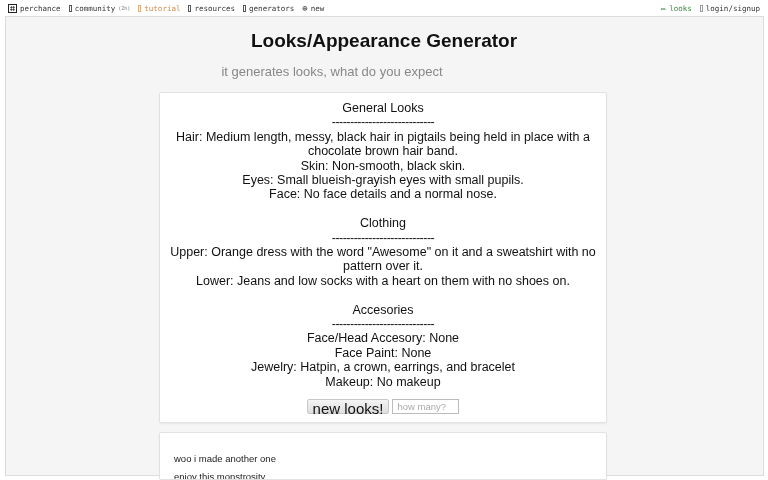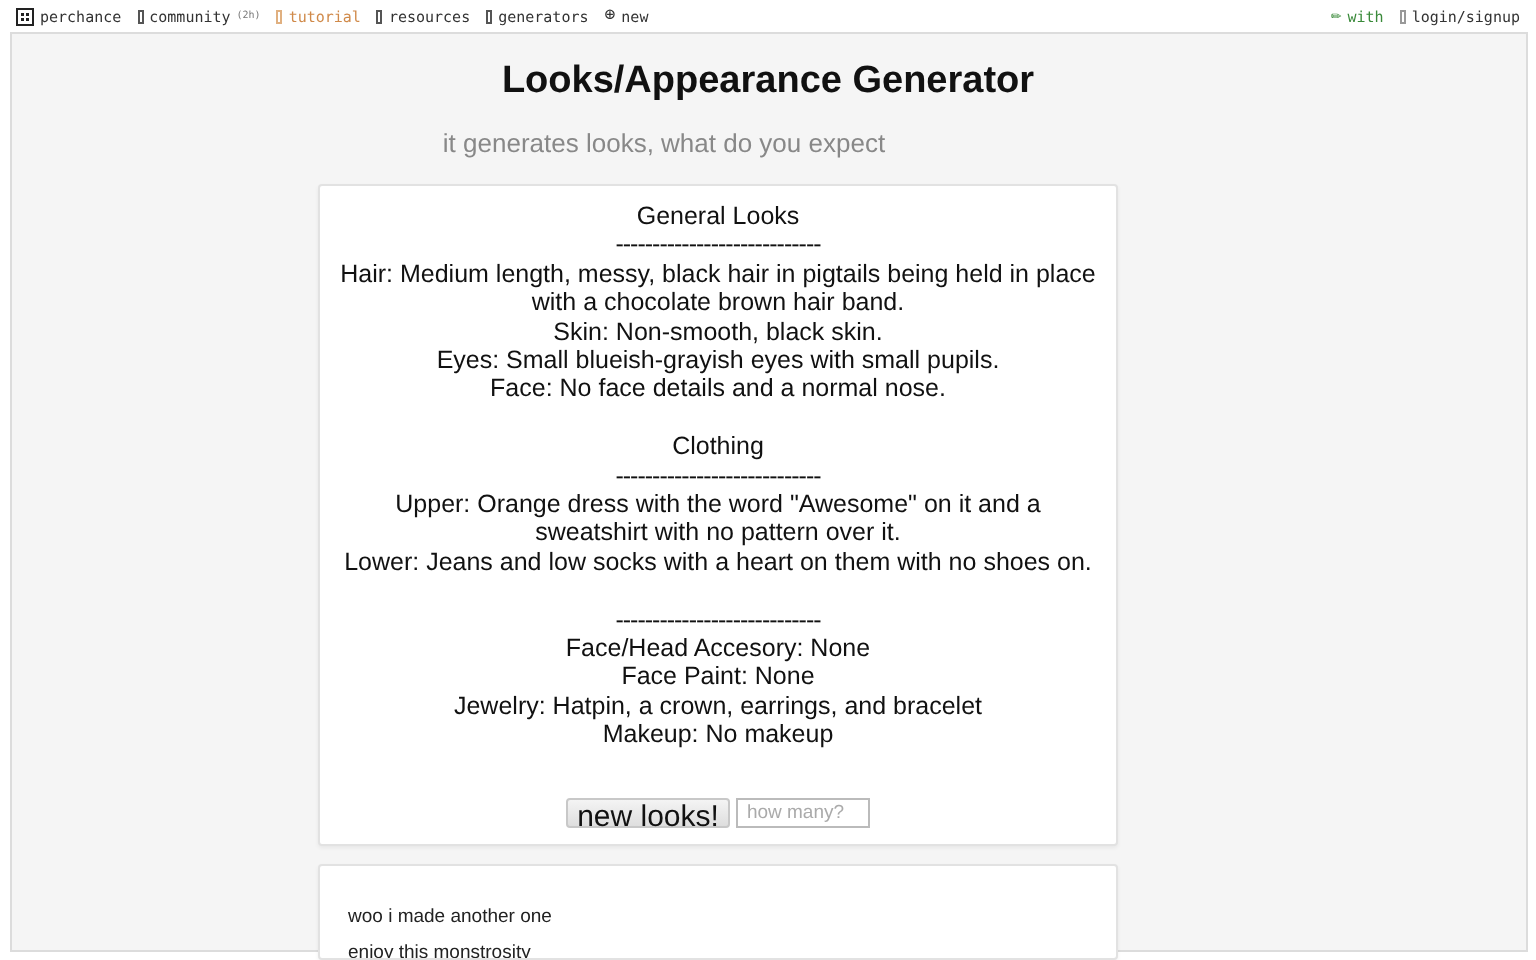--- a/index.html
+++ b/index.html
@@ -42,21 +42,21 @@
     }
     .title {
       position: absolute; top: 30px; left: 0; width: 768px; text-align: center;
       font-size: 19px; font-weight: bold; color: #111;
     }
     .subtitle {
       position: absolute; top: 64px; left: 0; width: 664px; text-align: center;
       font-size: 13px; color: #888;
     }
     .card {
-      position: absolute; left: 159px; width: 400px; background: #fff;
+      position: absolute; left: 159px; width: 448px; background: #fff;
       border: 1px solid #e2e2e2; border-radius: 2px;
       box-shadow: 0 1px 2px rgba(0,0,0,0.06);
     }
     .card.main { top: 92px; height: 331px; }
     .card.desc { top: 432px; height: 48px; overflow: hidden; }
     .output {
       position: absolute; top: 8px; left: 0; width: 100%;
       text-align: center; font-size: 12.5px; line-height: 14.4px; color: #111;
       padding: 0 8px;
     }
@@ -111,21 +111,21 @@
       <span>generators</span>
     </span>
     <span class="nav-item">
       <span class="ico">⊕</span>
       <span>new</span>
     </span>
   </div>
   <div class="right">
     <span class="nav-item edit">
       <span class="ico">✏</span>
-      <span>with</span>
+      <span>looks</span>
     </span>
     <span class="nav-item">
       <span class="small-box-icon"></span>
       <span>login/signup</span>
     </span>
   </div>
 </div>
 
 <div class="frame"></div>
 
@@ -139,20 +139,21 @@
     <span class="line">Hair: Medium length, messy, black hair in pigtails being held in place with a chocolate brown hair band.</span>
     <span class="line">Skin: Non-smooth, black skin.</span>
     <span class="line">Eyes: Small blueish-grayish eyes with small pupils.</span>
     <span class="line">Face: No face details and a normal nose.</span>
     <span class="gap"></span>
     <span class="section-title">Clothing</span>
     <span class="sep">----------------------------</span>
     <span class="line">Upper: Orange dress with the word "Awesome" on it and a sweatshirt with no pattern over it.</span>
     <span class="line">Lower: Jeans and low socks with a heart on them with no shoes on.</span>
     <span class="gap"></span>
+    <span class="section-title">Accesories</span>
     <span class="sep">----------------------------</span>
     <span class="line">Face/Head Accesory: None</span>
     <span class="line">Face Paint: None</span>
     <span class="line">Jewelry: Hatpin, a crown, earrings, and bracelet</span>
     <span class="line">Makeup: No makeup</span>
   </div>
   <div class="controls">
     <button class="btn">new looks!</button>
     <input class="inp" type="text" placeholder="how many?" style="">
   </div>

